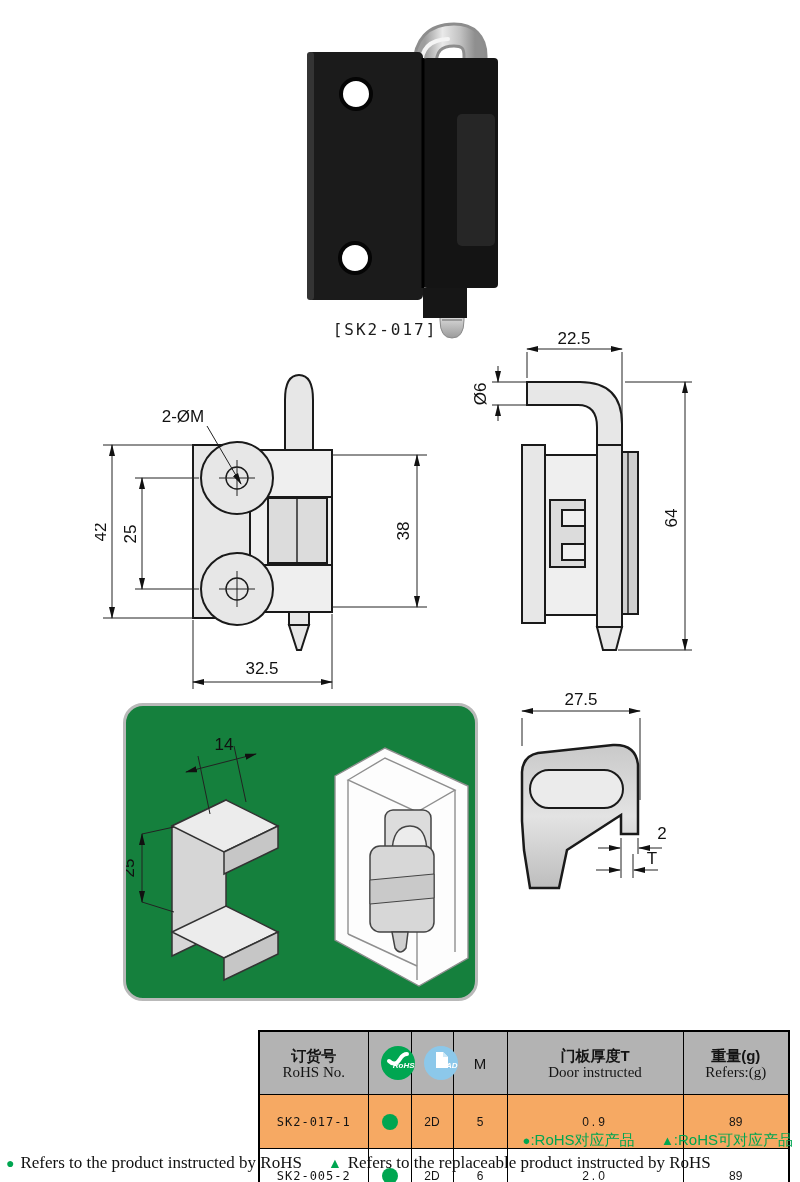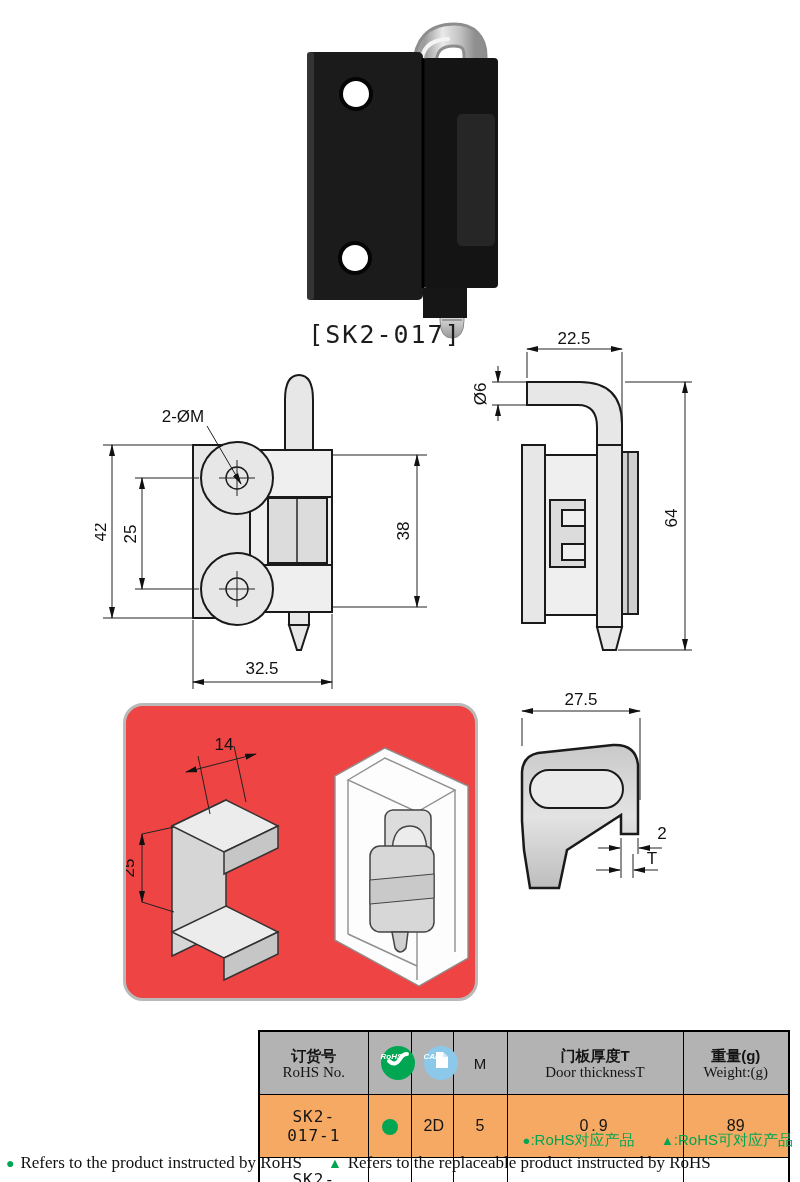--- a/index.html
+++ b/index.html
@@ -12,42 +12,42 @@
   .part{fill:#e7e7e7;stroke:#1a1a1a;stroke-width:2;}
   .part-lt{fill:#efefef;stroke:#1a1a1a;stroke-width:2;}
   .part-md{fill:#dcdcdc;stroke:#1a1a1a;stroke-width:2;}
   .part-dk{fill:#cfcfcf;stroke:#1a1a1a;stroke-width:2;}
   .thin{stroke:#1a1a1a;stroke-width:1.4;fill:none;}
   .dimtxt{font:17px "Liberation Sans",sans-serif;fill:#111;}
   .wire{stroke:#8f8f8f;stroke-width:1.4;fill:none;}
   .wirefill{stroke:#8f8f8f;stroke-width:1.4;fill:#fdfdfd;}
 
   .photo-label{font-family:"DejaVu Sans Mono","Liberation Mono",monospace;
-               font-size:25px;letter-spacing:2px;color:#1c1c1c;text-align:center;}
-
-  .install-box{border:3px solid #b9b9b9;border-radius:20px;background:#ef4444;}
+               font-size:16px;letter-spacing:2px;color:#1c1c1c;text-align:center;}
+
+  .install-box{border:3px solid #b9b9b9;border-radius:20px;background:#15803d;}
 
   
   table.spec{border-collapse:collapse;table-layout:fixed;width:530px;
              font-family:"Liberation Sans",sans-serif;}
   table.spec th,table.spec td{border:1px solid #000000;text-align:center;vertical-align:middle;padding:12px;}
   table.spec{border:2px solid #000;}
   th.hdr{background:var(--header-gray,#b3b3b3);height:38px;font-weight:normal;}
   .cn{font-size:15px;line-height:17px;font-weight:600;color:#141414;}
   .en{font-family:"Liberation Serif",serif;font-size:15px;line-height:16px;color:#141414;font-weight:normal;}
-  td.cell{height:29px;font-size:16px;color:#141414;}
+  td.cell{height:29px;font-size:12px;color:#141414;}
   tr.hl td{background:var(--highlight-orange,#f6a963);}
   .item-no{font-family:"DejaVu Sans Mono","Liberation Mono",monospace;font-size:15px;letter-spacing:1px;}
   .num{letter-spacing:3px;}
   .dot{display:inline-block;width:16px;height:16px;border-radius:50%;
        background:var(--accent-green,#00a651);vertical-align:middle;}
   .badge{position:relative;width:34px;height:34px;border-radius:50%;margin:0 auto;}
   .badge.rohs{background:var(--accent-green,#00a651);}
   .badge.cad{background:var(--cad-blue,#8cc8ea);}
-  .badge .btxt{position:absolute;left:0;right:0;bottom:19px;text-align:left;
+  .badge .btxt{position:absolute;left:0;right:0;bottom:10px;text-align:right;
                font-size:8px;font-weight:bold;color:#fff;font-style:italic;}
   .badge svg{position:absolute;left:0;top:0;}
   .mhdr{font-size:15px;font-weight:bold;color:#141414;}
 
   
   .legend{font-size:15px;color:var(--accent-green,#00a651);white-space:nowrap;}
   .legend .mark{font-size:13px;}
   .footer-line{display:flex;gap:26px;font-family:"Liberation Serif",serif;
                font-size:17px;color:#111;white-space:nowrap;}
   .footer-line .mark{color:var(--accent-green,#00a651);font-size:14px;margin-right:6px;}
@@ -287,25 +287,25 @@
           <svg width="34" height="34" viewBox="0 0 34 34">
             <path d="M12,6 L19,6 L24,11 L24,22 L12,22 Z" fill="#fff"></path>
             <path d="M19,6 L19,11 L24,11" fill="#cfe9f7"></path>
           </svg>
           <span class="btxt">CAD</span>
         </div>
       </th>
       <th class="hdr mhdr">M</th>
       <th class="hdr">
         <div class="cn">门板厚度T</div>
-        <div class="en">Door thicknessT</div>
+        <div class="en">Door instructed</div>
       </th>
       <th class="hdr">
         <div class="cn">重量(g)</div>
-        <div class="en">Weight:(g)</div>
+        <div class="en">Refers:(g)</div>
       </th>
     </tr>
     <tr class="hl">
       <td class="cell item-no">SK2-017-1</td>
       <td class="cell"><span class="dot"></span></td>
       <td class="cell">2D</td>
       <td class="cell">5</td>
       <td class="cell num">0.9</td>
       <td class="cell">89</td>
     </tr>

